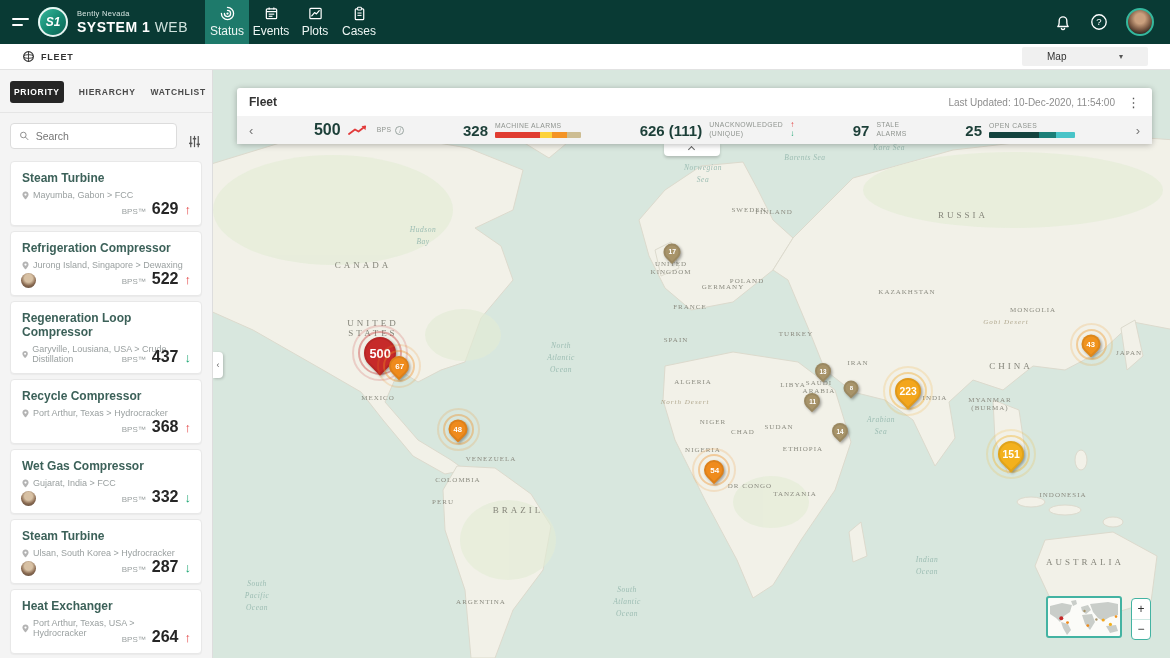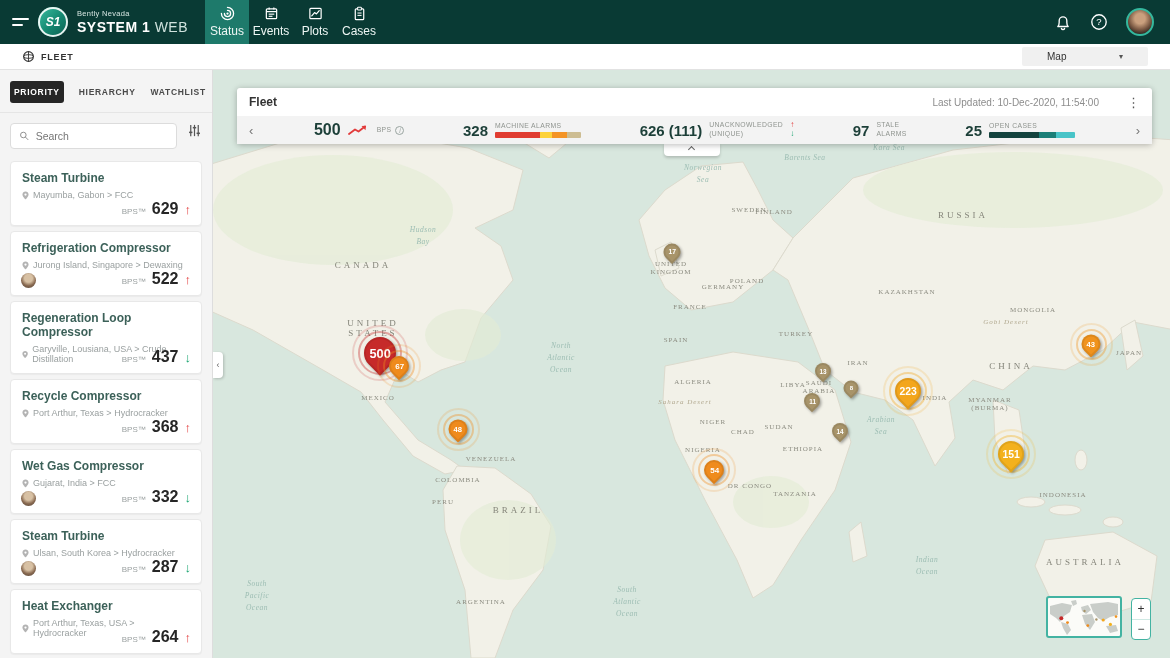--- a/index.html
+++ b/index.html
@@ -33,21 +33,21 @@
   .view-select{width:126px;height:19px;background:#f0f0f0;border-radius:2px;display:flex;align-items:center;justify-content:space-between;
                padding:0 25px;font-size:10px;color:#333;cursor:pointer}
   .view-select .caret{font-size:8px;color:#555}
 
   
   .content{display:flex;height:588px}
   .sidebar{width:213px;background:#f4f4f4;border-right:1px solid #ddd;display:flex;flex-direction:column;overflow:hidden}
   .sb-tabs{display:flex;align-items:center;gap:15px;padding:11px 10px 9px;border-bottom:1px solid #e5e5e5}
   .sb-tab{font-size:8.5px;font-weight:700;letter-spacing:.7px;color:#4a4a4a;cursor:pointer}
   .sb-tab.active{background:#262626;color:#fff;padding:6px 4px;border-radius:3px}
-  .sb-search{display:flex;align-items:flex-start;gap:10px;padding:10px}
+  .sb-search{display:flex;align-items:flex-end;gap:10px;padding:10px}
   .search-box{flex:1;height:26px;background:#fff;border:1px solid #dcdcdc;border-radius:4px;display:flex;align-items:center;gap:6px;padding:0 8px}
   .search-box input{border:none;outline:none;width:100%;font-size:10.5px;color:#333;background:transparent;font-family:"Liberation Sans",sans-serif}
   .filter-btn{cursor:pointer;display:flex}
   .asset-list{flex:1;overflow:hidden;padding:2px 10px 0;display:flex;flex-direction:column;gap:5px}
   .asset-card{position:relative;flex:0 0 65px;background:#fff;border:1px solid #e8e8e8;border-radius:4px;padding:9px 11px;box-shadow:0 1px 1px rgba(0,0,0,.04);cursor:pointer}
   .ac-title{font-size:12px;font-weight:700;color:#3c6159}
   .ac-loc{margin-top:5px;font-size:9px;color:#9aa0a0;display:flex;align-items:center;gap:4px}
   .ac-bottom{position:absolute;right:10px;bottom:7px;display:flex;align-items:baseline;gap:6px}
   .ac-bps-label{font-size:8px;color:#9aa0a0}
   .ac-value{font-size:16px;font-weight:700;color:#262626}
@@ -73,21 +73,21 @@
   .pin-num{transform:rotate(45deg);color:#fff;font-weight:700;font-size:calc(var(--d)*.40)}
   .ring{position:absolute;left:50%;top:50%;transform:translate(-50%,-50%);border-radius:50%;border:2px solid var(--c)}
   .r1{width:calc(var(--d) + 12px);height:calc(var(--d) + 12px);opacity:.38}
   .r2{width:calc(var(--d) + 24px);height:calc(var(--d) + 24px);opacity:.18}
 
   
   .fleet-panel{position:absolute;left:24px;right:18px;top:18px;background:#fff;border-radius:3px;z-index:5;
                box-shadow:0 1px 6px rgba(0,0,0,.28)}
   .fp-head{height:28px;display:flex;align-items:center;justify-content:space-between;padding:0 12px}
   .fp-title{font-size:12px;font-weight:700;color:#333}
-  .fp-right{display:flex;align-items:center;gap:28px;font-size:10px;color:#8d8d8d}
+  .fp-right{display:flex;align-items:center;gap:12px;font-size:10px;color:#8d8d8d}
   .kebab{font-size:13px;color:#555;cursor:pointer;line-height:1}
   .fp-stats{height:28px;background:#f3f3f3;display:flex;align-items:center;justify-content:space-between;padding:0 10px}
   .fp-chevron{font-size:13px;color:#777;cursor:pointer;padding:0 2px}
   .stat{display:flex;align-items:center;gap:7px}
   .stat-value{font-size:15px;font-weight:700;color:#1c3f38;white-space:nowrap}
   .bps-value{font-size:16px}
   .stat-label{font-size:6.8px;color:#8f948f;letter-spacing:.4px;line-height:1.3;text-transform:uppercase}
   .bar{width:86px;height:6px;display:flex;border-radius:1px;overflow:hidden;margin-top:2px}
   .bar i{display:block;height:100%}
   .bps-sub{display:flex;align-items:center;gap:4px}
@@ -415,21 +415,21 @@
         <span class="map-label water" style="left: 414px; top: 532px;">South
 Atlantic
 Ocean</span>
         <span class="map-label water" style="left: 44px; top: 526px;">South
 Pacific
 Ocean</span>
         <span class="map-label water" style="left: 668px; top: 356px;">Arabian
 Sea</span>
         <span class="map-label water" style="left: 714px; top: 496px;">Indian
 Ocean</span>
-        <span class="map-label desert" style="left: 472px; top: 332px;">Sahara Desert</span>
+        <span class="map-label desert" style="left: 472px; top: 332px;">North Desert</span>
         <span class="map-label desert" style="left: 793px; top: 252px;">Gobi Desert</span>
       </div>
     <div>
         <div class="pin" style="left: 167px; top: 283px; --c: #c62a2a; --d: 32px;">
           <i class="ring r1"></i>
           <i class="ring r2"></i>
           <span class="pin-head">
             <span class="pin-num">500</span>
           </span>
         </div>

